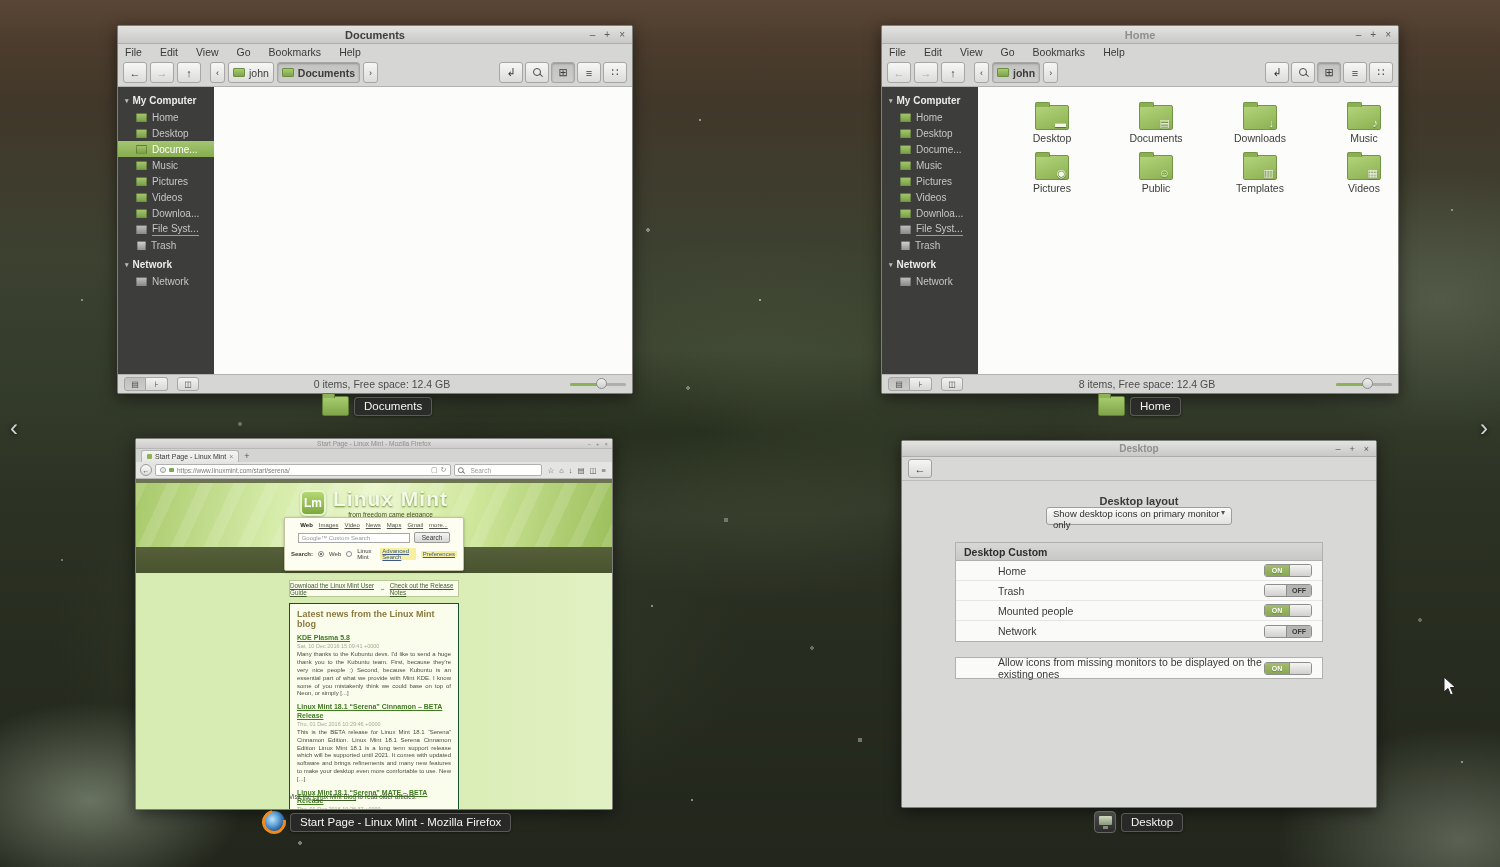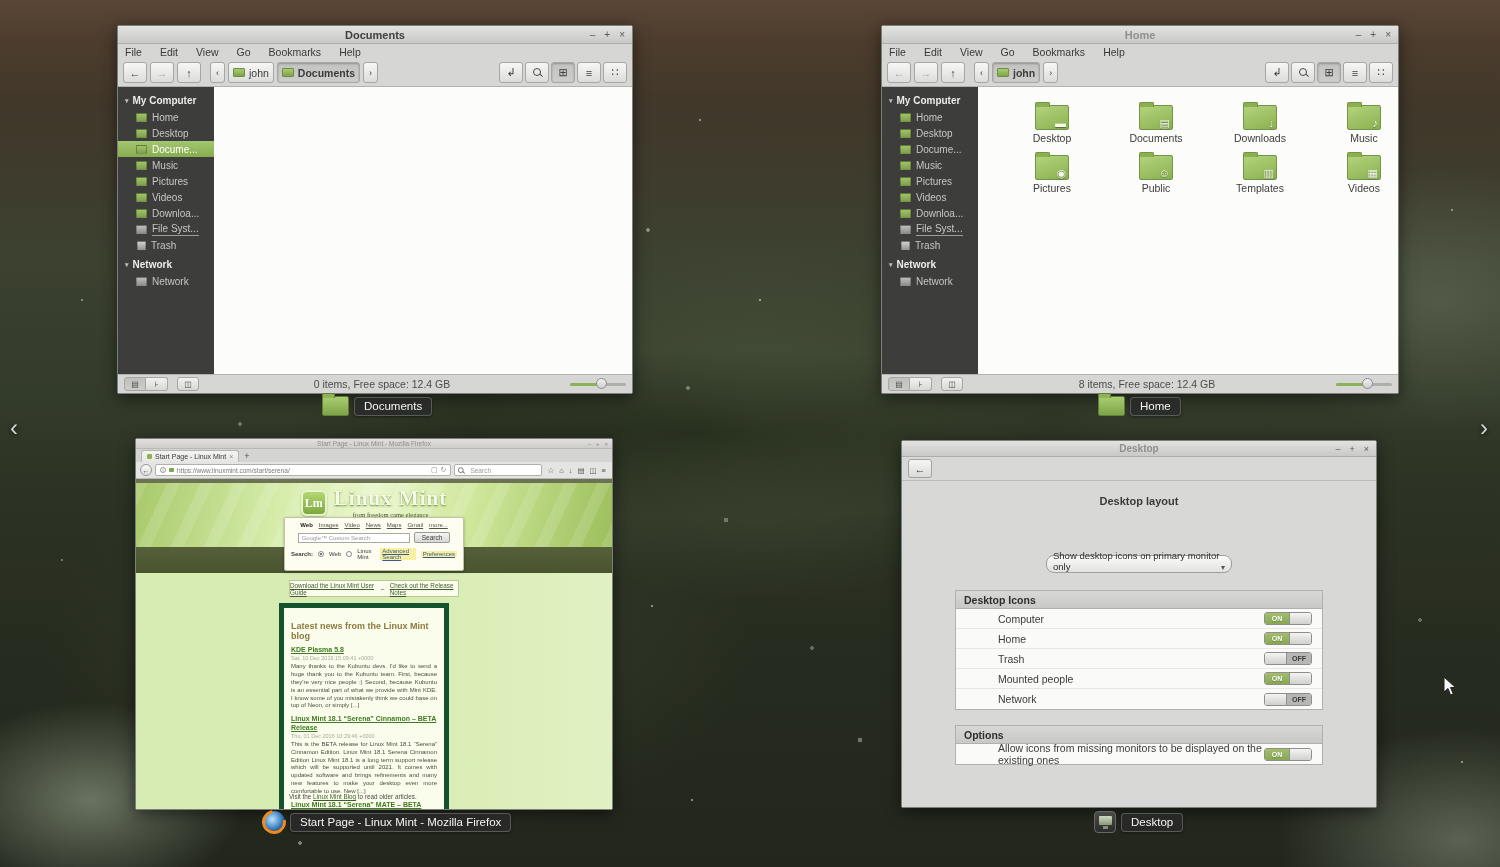--- a/index.html
+++ b/index.html
@@ -106,55 +106,55 @@
   .ff-icons { display:flex; gap:5px; font-size:7.5px; color:#555; padding:0 2px; }
 
   .ff-content { flex:1; position:relative; overflow:hidden; background:#d9edb5; }
   .ff-header { position:absolute; top:0; left:0; right:0; height:68px;
     background:
       repeating-linear-gradient(115deg, rgba(255,255,255,.12) 0 12px, rgba(255,255,255,0) 12px 30px),
       linear-gradient(100deg,#a8c96a 0%,#d6ecaa 30%,#eaf6cc 50%,#cfe79b 70%,#9cbf5c 100%); }
   .ff-topline { position:absolute; top:0; left:0; right:0; height:4px; background:#6b7352; }
   .ff-band { position:absolute; top:68px; left:0; right:0; height:26px; background:linear-gradient(#55603b,#49542f); }
   .ff-main { position:absolute; top:94px; left:0; right:0; bottom:0; background:linear-gradient(90deg,#d7ecb2 55%,#e2f1c3); }
-  .ff-logo-row { position:absolute; top:9px; left:0; right:0; display:flex; justify-content:center; align-items:center; gap:7px;font-family:Liberation Serif, serif; }
+  .ff-logo-row { position:absolute; top:9px; left:0; right:0; display:flex; justify-content:center; align-items:center; gap:7px; }
   .mint-logo { width:26px; height:26px; border-radius:6px; background:linear-gradient(#b5d873,#7ba83e); border:2px solid #e8f4cc; color:#fff; font-weight:bold; font-size:12px; display:flex; align-items:center; justify-content:center; box-shadow:0 1px 2px rgba(0,0,0,.25); }
   .mint-name-wrap { display:flex; flex-direction:column; align-items:center; }
   .mint-name { font-size:21px; font-weight:bold; color:#f4fae6; text-shadow:0 1px 2px rgba(90,130,40,.9); letter-spacing:1px; line-height:1; }
   .mint-tagline { font-size:6.5px; color:#43531f; margin-top:2px; }
   .search-panel { position:absolute; left:148px; top:38px; width:180px; height:54px; background:#fdfdf2; border:1px solid #c2c2a0; border-radius:2px; box-shadow:0 1px 3px rgba(0,0,0,.3); z-index:2; padding:4px 6px; }
   .sp-links { display:flex; gap:6px; font-size:6px; color:#51524e; justify-content:center; }
   .sp-links .l { text-decoration:underline; }
   .sp-links .first { font-weight:bold; text-decoration:none; color:#222; }
   .sp-searchrow { display:flex; gap:4px; margin-top:4px; justify-content:center; align-items:center; }
   .sp-input { width:112px; height:10px; border:1px solid #a8a8a6; background:#fff; font-size:6px; color:#9a9a98; display:flex; align-items:center; padding:0 3px; }
   .sp-btn { height:11px; border:1px solid #9a9a98; background:linear-gradient(#f4f4f2,#d8d8d6); font-size:6.5px; color:#3a3a3a; display:flex; align-items:center; padding:0 7px; border-radius:2px; }
   .sp-scoperow { display:flex; gap:5px; margin-top:5px; align-items:center; font-size:6px; color:#3a3a3a; }
   .sp-scopelabel { font-weight:bold; }
   .radio { width:6px; height:6px; border-radius:50%; border:1px solid #8a8a88; background:#fff; position:relative; flex:0 0 auto; }
   .radio.checked::after { content:""; position:absolute; inset:1px; border-radius:50%; background:#4a4a48; }
   .sp-hl { background:#f6f0a0; text-decoration:underline; color:#3c5a8c; padding:0 2px; }
   .ff-linksbox { position:absolute; left:153px; top:101px; width:170px; height:17px; background:#fbfdec; border:1px solid #b9c995; display:flex; align-items:center; justify-content:center; gap:4px; font-size:6.3px; color:#3f5c2b; }
   .ff-linksbox .l { text-decoration:underline; }
-  .ff-newsbox { position:absolute; left:143px; top:124px; width:170px; background:#fbfdec; border:5px solid #14532d; padding:13px 7px 6px 7px; }
+  .ff-newsbox { position:absolute; left:153px; top:124px; width:170px; background:#fbfdec; border:1px solid #14532d; padding:5px 7px 6px 7px; }
   .news-title { font-size:9px; font-weight:bold; color:#8a7a40; }
   .post { margin-top:5px; }
   .post-title { font-size:7px; font-weight:bold; color:#3f7a20; text-decoration:underline; line-height:1.2; }
   .post-date { font-size:5.5px; color:#a8a894; margin-top:1px; }
   .post-body { font-size:6px; color:#4c4c44; line-height:1.3; margin-top:2px; text-align:justify; }
   .ff-footer { position:absolute; left:153px; top:314px; font-size:6.3px; color:#4c4c44; }
   .ff-footer .l { text-decoration:underline; color:#3f5c2b; }
 
   
   .ds-toolbar { height:24px; flex:0 0 auto; background:#d8d8d6; border-bottom:1px solid #bcbcba; display:flex; align-items:center; padding:0 6px; }
   .ds-back { width:24px; height:19px; border:1px solid #a2a2a0; border-radius:3px; background:linear-gradient(#f6f6f4,#dadad8); display:flex; align-items:center; justify-content:center; font-size:11px; color:#3c3c3c; }
   .ds-content { flex:1; padding:14px 53px 0 53px; background:#d8d8d6; }
   .ds-layout-row { display:flex; align-items:center; justify-content:space-between; margin-bottom:17px;flex-direction:column; }
   .ds-layout-label { font-size:11px; font-weight:bold; color:#3a3a3a; }
-  .ds-dropdown { width:186px; height:18px; border:1px solid #9e9e9c; border-radius:8px; background:linear-gradient(#fbfbf9,#e2e2e0); display:flex; align-items:flex-end; justify-content:space-between; font-size:9.5px; color:#2e2e2e; padding:0 6px;margin-top:48px; }
+  .ds-dropdown { width:186px; height:18px; border:1px solid #9e9e9c; border-radius:3px; background:linear-gradient(#fbfbf9,#e2e2e0); display:flex; align-items:flex-start; justify-content:space-between; font-size:9.5px; color:#2e2e2e; padding:0 6px; }
   .ds-dd-arrow { font-size:8px; color:#555; }
   .ds-section { border:1px solid #b0b0ae; margin-bottom:15px; background:#fafaf8; }
   .ds-sec-header { height:18px; background:linear-gradient(#d8d8d6,#c8c8c6); border-bottom:1px solid #b0b0ae; display:flex; align-items:center; padding-left:8px; font-size:10.5px; font-weight:bold; color:#2e2e2e; }
   .ds-row { height:20px; display:flex; align-items:center; padding:0 10px 0 42px; border-bottom:1px solid #e6e6e4; font-size:10.5px; color:#3a3a3a; }
   .ds-row:last-child { border-bottom:none; }
   .switch { margin-left:auto; width:48px; height:13px; border:1px solid #8e8e8c; border-radius:3px; display:flex; overflow:hidden; font-size:7px; font-weight:bold; flex:0 0 auto; }
   .sw-state { flex:1; display:flex; align-items:center; justify-content:center; }
   .sw-handle { width:22px; flex:0 0 auto; background:linear-gradient(#f4f4f2,#d0d0ce); }
   .switch.on { flex-direction:row; }
   .switch.on .sw-state { background:linear-gradient(#a3bd6d,#88a851); color:#fff; text-shadow:0 1px 1px rgba(0,0,0,.25); }
@@ -629,28 +629,21 @@
   </div>
   <div class="ds-content">
     <div class="ds-layout-row">
       <span class="ds-layout-label">Desktop layout</span>
       <span class="ds-dropdown">
         <span>Show desktop icons on primary monitor only</span>
         <span class="ds-dd-arrow">▾</span>
       </span>
     </div>
     <div class="ds-section">
-      <div class="ds-sec-header">Desktop Icons</div>
-      <div class="ds-row">
-        <span>Computer</span>
-        <span class="switch on">
-            <span class="sw-state">ON</span>
-            <span class="sw-handle"></span>
-          </span>
-      </div>
+      <div class="ds-sec-header">Desktop Custom</div>
       <div class="ds-row">
         <span>Home</span>
         <span class="switch on">
             <span class="sw-state">ON</span>
             <span class="sw-handle"></span>
           </span>
       </div>
       <div class="ds-row">
         <span>Trash</span>
         <span class="switch off">
@@ -667,21 +660,20 @@
       </div>
       <div class="ds-row">
         <span>Network</span>
         <span class="switch off">
             <span class="sw-state">OFF</span>
             <span class="sw-handle"></span>
           </span>
       </div>
     </div>
     <div class="ds-section">
-      <div class="ds-sec-header">Options</div>
       <div class="ds-row">
         <span>Allow icons from missing monitors to be displayed on the existing ones</span>
         <span class="switch on">
             <span class="sw-state">ON</span>
             <span class="sw-handle"></span>
           </span>
       </div>
     </div>
   </div>
 </div>

